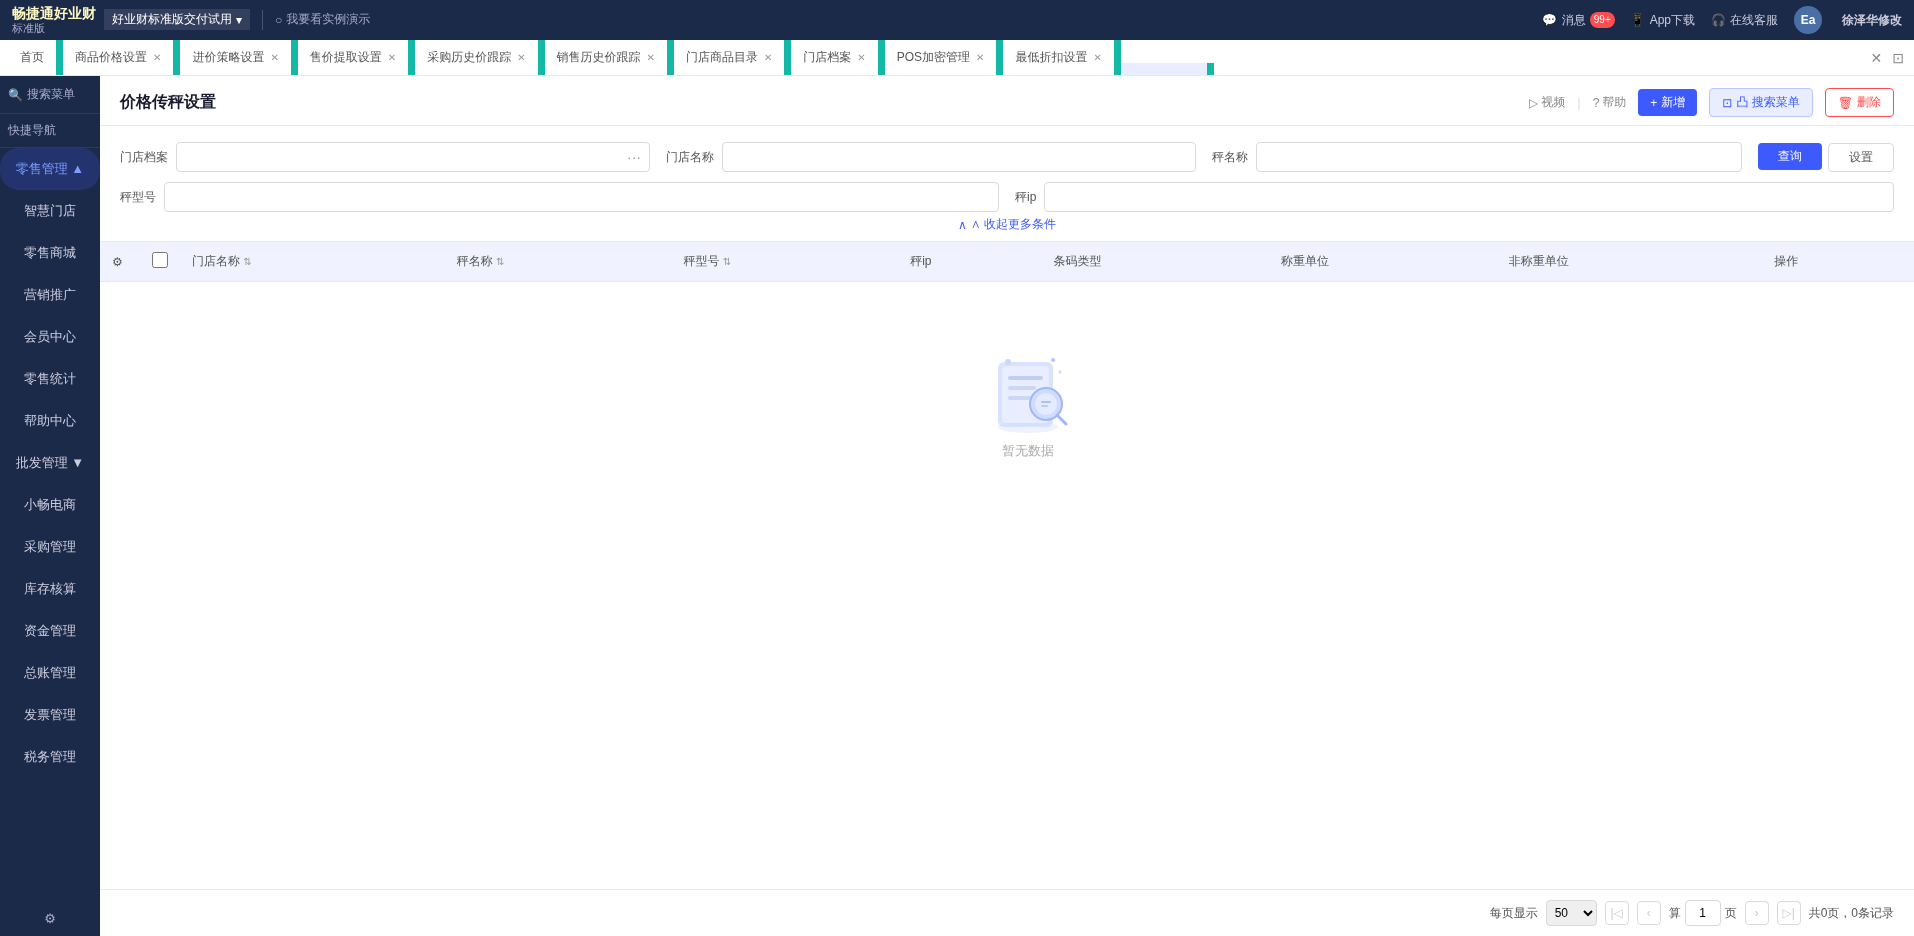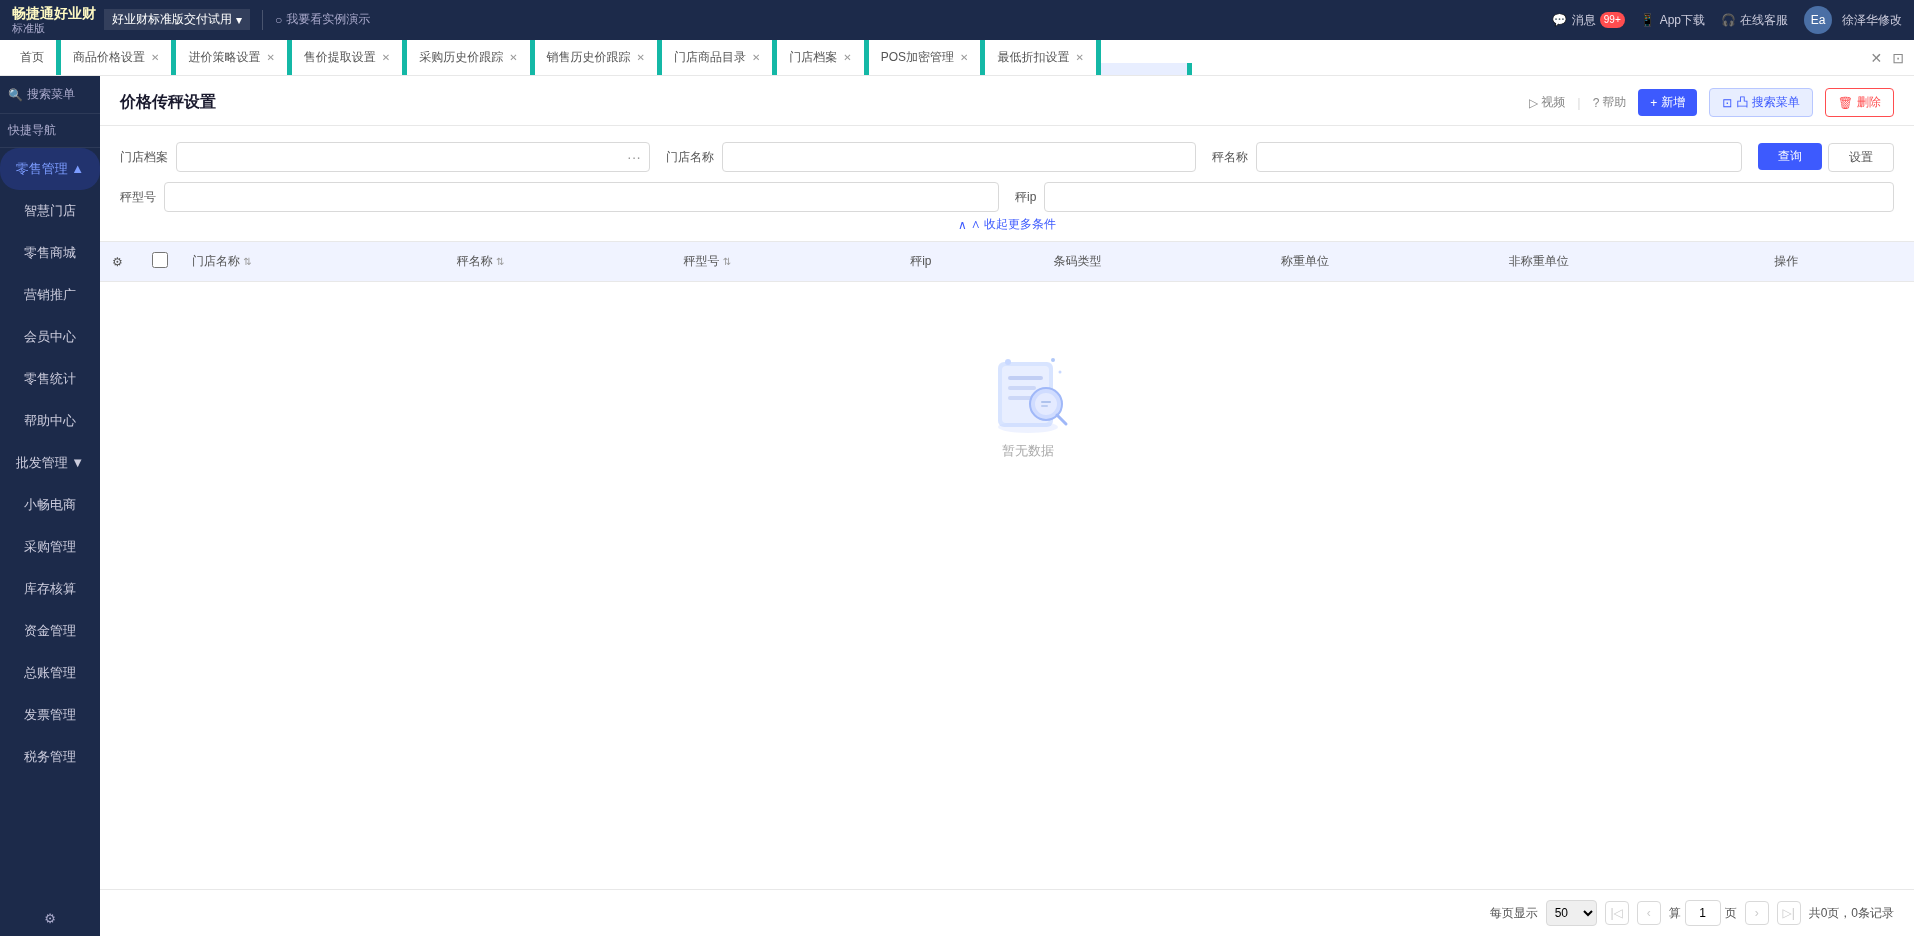--- a/index.html
+++ b/index.html
@@ -20,38 +20,38 @@
       background: rgba(255,255,255,0.1); border-radius: 0;
       padding: 2px 8px; cursor: pointer; color: #fff; font-size: 12px;
     }
     .demo-link { display: flex; align-items: center; gap: 4px; color: #aac; font-size: 12px; cursor: pointer; }
     .top-bar-right { display: flex; align-items: center; gap: 16px; }
     .top-bar-item { display: flex; align-items: center; gap: 4px; color: #ccd; font-size: 12px; cursor: pointer; }
     .badge {
       background: #ff4d4f; color: #fff; border-radius: 8px;
       font-size: 10px; padding: 0 4px; line-height: 16px; min-width: 16px; text-align: center;
     }
-    .user-info { display: flex; align-items: center; gap: 10px; color: #ccd; font-size: 12px; }
+    .user-info { display: flex; align-items: center; gap: 20px; color: #ccd; font-size: 12px; font-weight: bold; }
     .user-avatar {
       width: 28px; height: 28px; border-radius: 50%;
       background: #4a6fa5; display: flex; align-items: center; justify-content: center;
       color: #fff; font-size: 12px;
     }
 
     
     .tab-bar {
       display: flex; align-items: center; height: 36px;
       background: #fff; border-bottom: 1px solid #e8e8e8;
       padding: 0 8px; gap: 0; overflow-x: auto;
     }
     .tab-bar::-webkit-scrollbar { display: none; }
     .tab-item {
       display: flex; align-items: center; gap: 4px;
       padding: 0 12px; height: 36px; cursor: pointer;
-      font-size: 12px; color: #555; border-right: 5px solid #14b8a6;
+      font-size: 12px; color: #555; border-right: 7px solid #14b8a6;
       white-space: nowrap; flex-shrink: 0;
     }
     .tab-item.active {
       background: #e8eeff; color: #3d5afe; font-weight: 500; margin-top: 47px;
     }
     .tab-item .close-x { color: #999; font-size: 10px; cursor: pointer; margin-left: 2px; }
     .tab-item.active .close-x { color: #3d5afe; }
     .tab-window-btns {
       display: flex; align-items: center; gap: 6px;
       margin-left: auto; padding-left: 8px;

